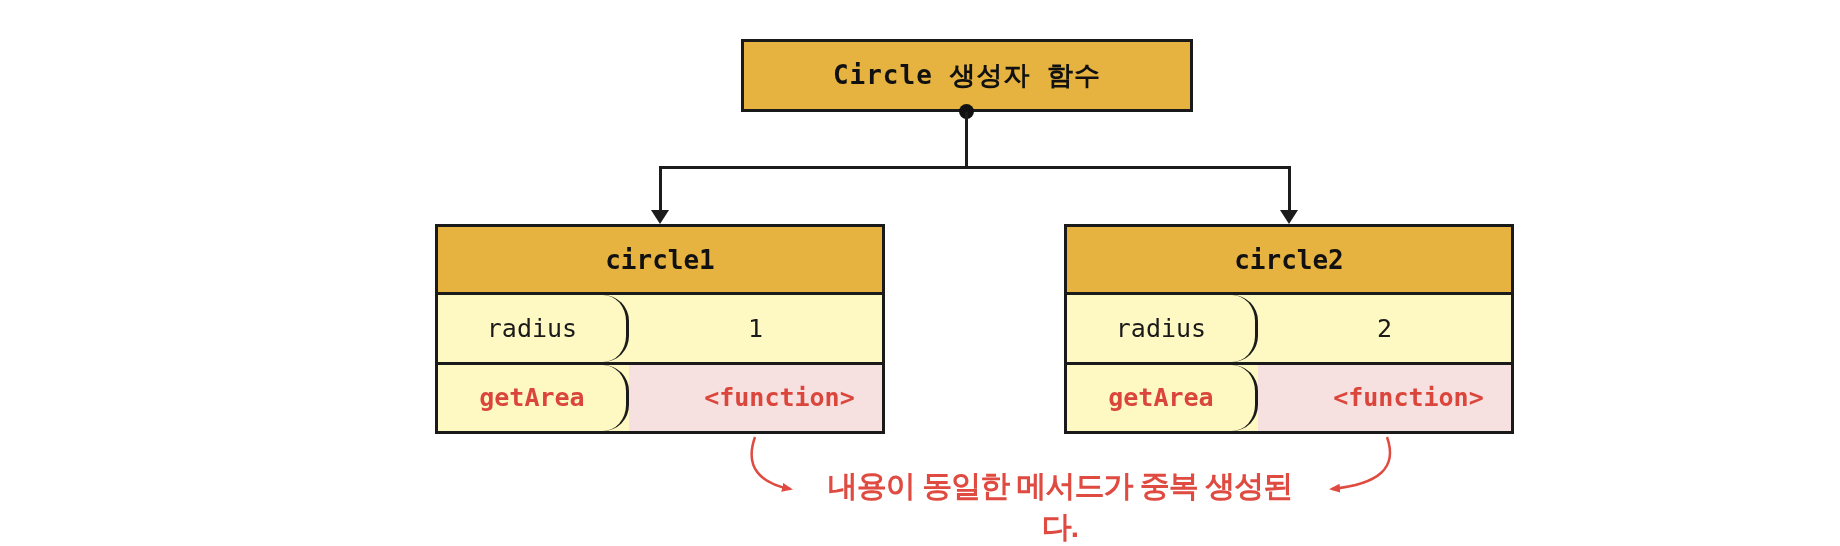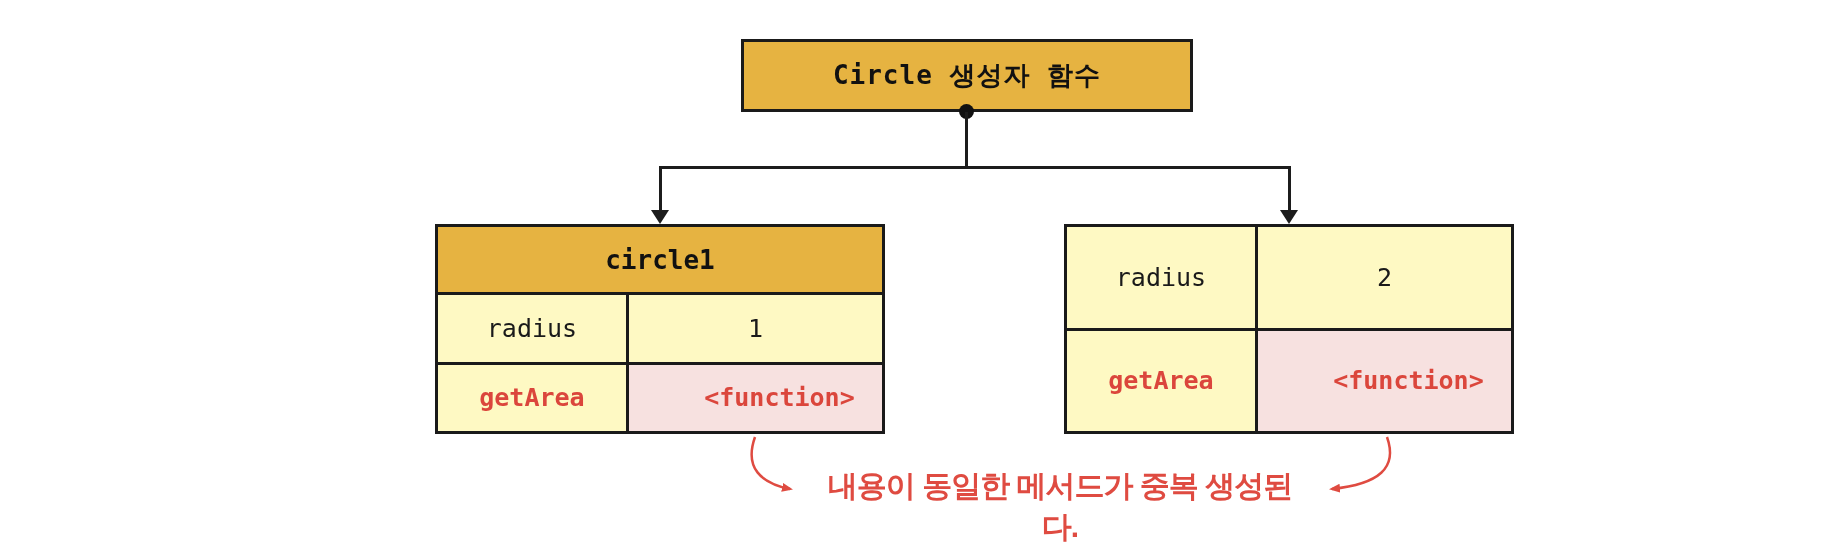--- a/index.html
+++ b/index.html
@@ -104,20 +104,21 @@
     display: flex;
     align-items: center;
     justify-content: center;
     box-sizing: border-box;
   }
   .cell.key {
     width: 43%;
     border-right: 3px solid #1a1a1a;
     font-size: 25px;
     color: #1a1a1a;
+    border-radius: 26px;
   }
   .cell.val {
     flex: 1;
     font-size: 25px;
     color: #1a1a1a;
   }
   .obj-row.method .cell.key {
     color: #DB463C;
     font-weight: bold;
   }
@@ -170,20 +171,21 @@
       <div class="cell key">radius</div>
       <div class="cell val">1</div>
     </div>
     <div class="obj-row method">
       <div class="cell key">getArea</div>
       <div class="cell val">&lt;function&gt;</div>
     </div>
   </div>
 
   <div class="obj-table t2">
+    <div class="obj-header">circle2</div>
     <div class="obj-row radius">
       <div class="cell key">radius</div>
       <div class="cell val">2</div>
     </div>
     <div class="obj-row method">
       <div class="cell key">getArea</div>
       <div class="cell val">&lt;function&gt;</div>
     </div>
   </div>
 

